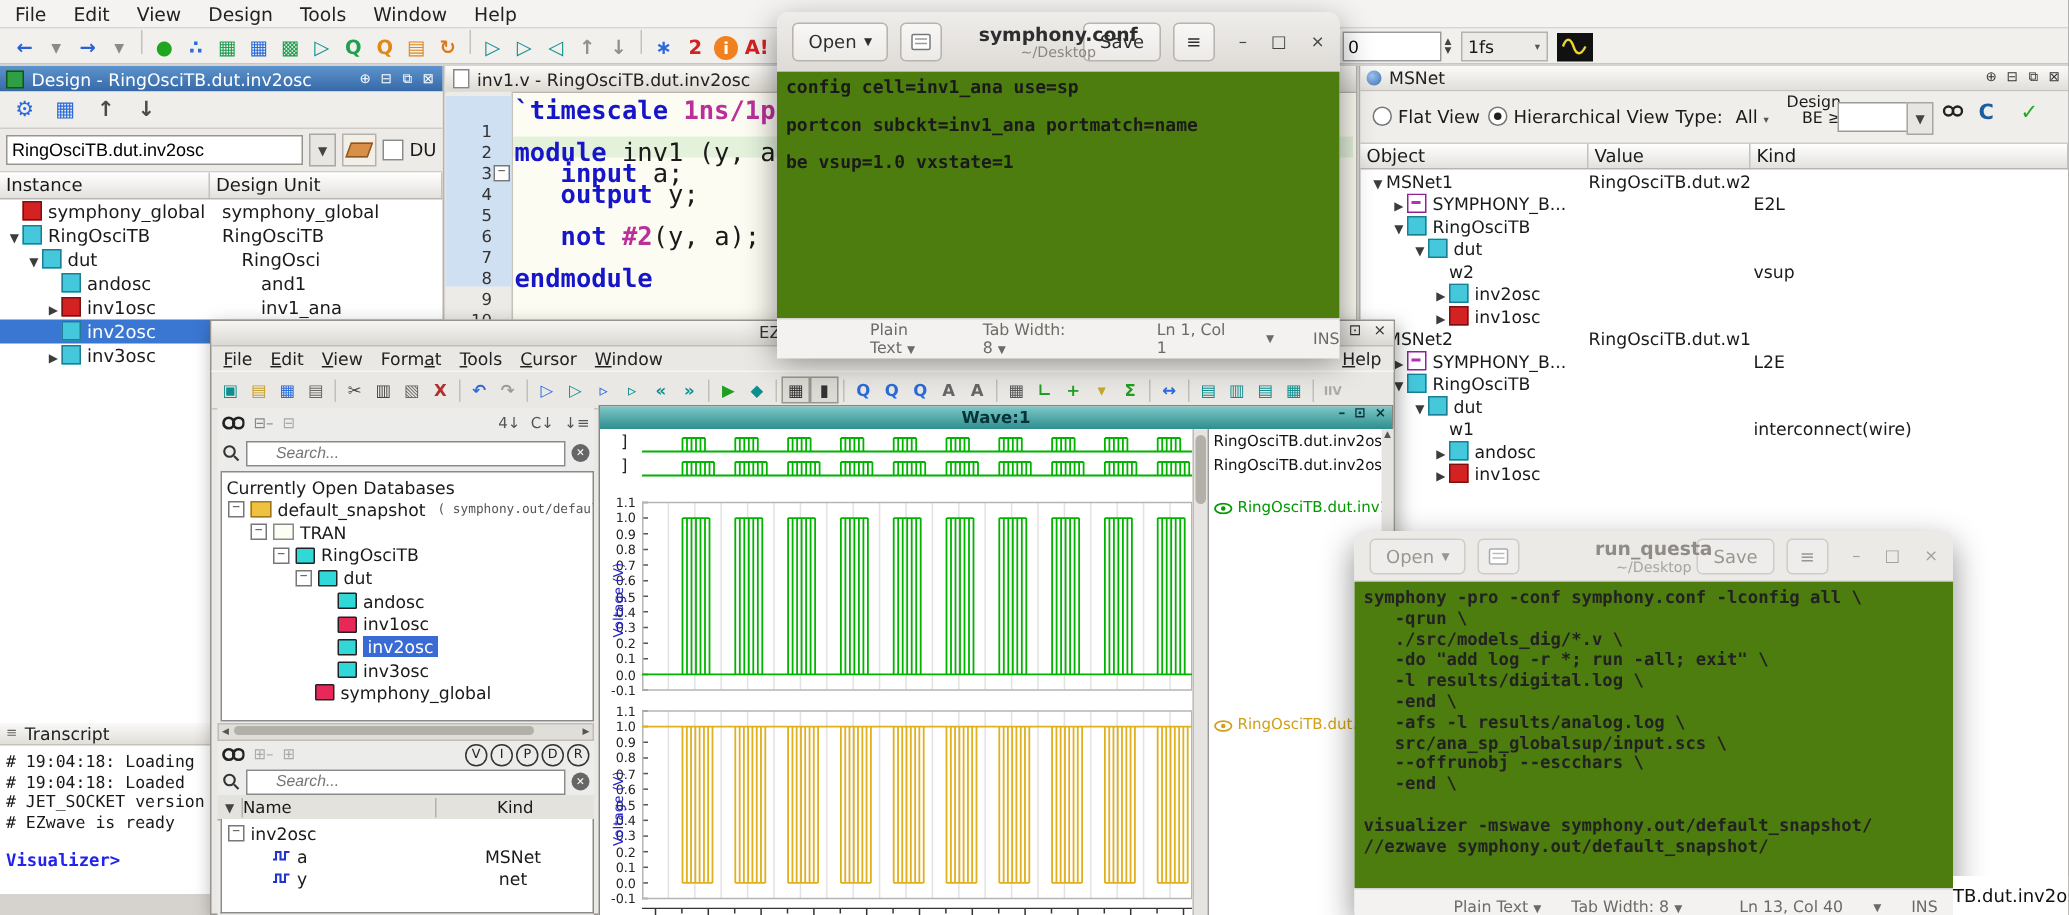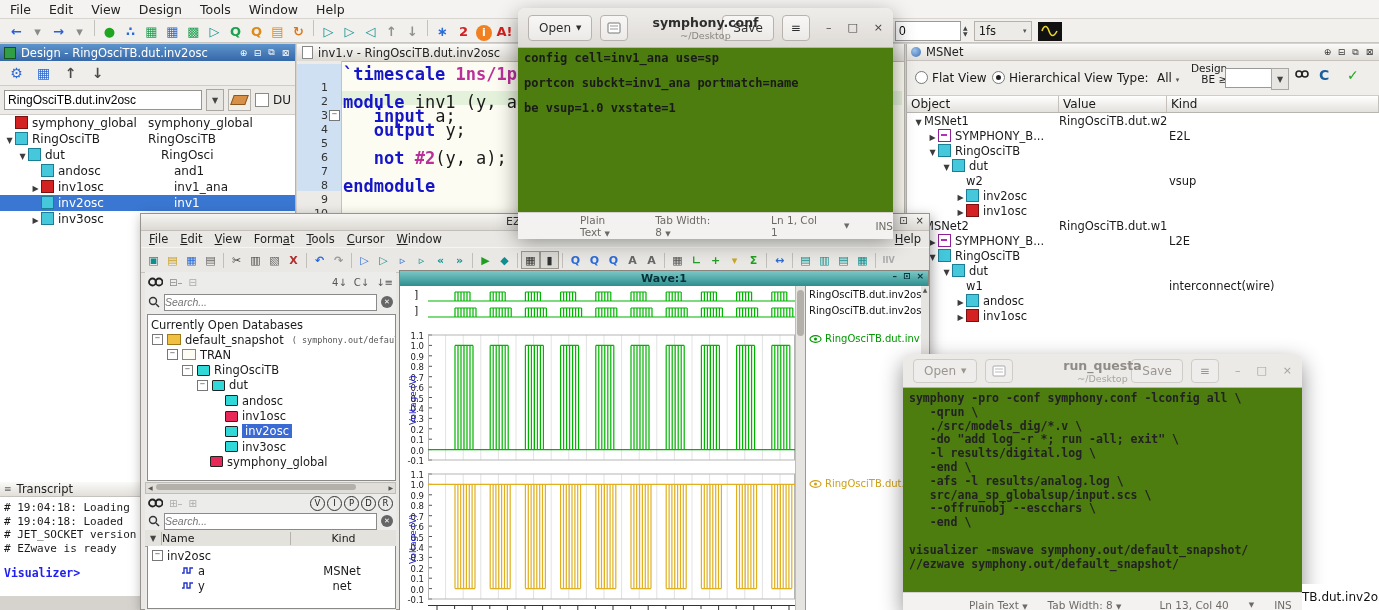--- a/index.html
+++ b/index.html
@@ -88,21 +88,21 @@
   #ezwave{left:140px;top:213px;width:790px;height:397px;background:#e9e8e4;border:1px solid #97948f;
           box-shadow:2px 4px 12px rgba(0,0,0,.35);box-sizing:border-box;}
   .eztitle{height:16px;background:linear-gradient(#f6f5f2,#dcd9d3);border-bottom:1px solid #c2bfba;position:relative;font-size:11px;color:#333;}
   .ezmenu{height:16px;display:flex;gap:12px;align-items:center;padding-left:8px;font-size:11.5px;color:#222;position:relative;}
   .eztb{height:24px;border-top:1px solid #f6f5f2;border-bottom:1px solid #c6c3be;display:flex;align-items:center;padding-left:3px;}
   .eticon{display:inline-flex;width:19px;height:18px;align-items:center;justify-content:center;font-size:11px;font-weight:bold;}
   .eticon.pressed{border:1px solid #9a978f;background:#dcdad4;box-sizing:border-box;}
   .esep{display:inline-block;width:1px;height:15px;background:#c2bfba;margin:0 3px;}
   .sidebox{position:absolute;background:#ececea;}
   .srchrow{height:20px;display:flex;align-items:center;gap:4px;padding:0 3px;}
-  .srch{flex:1;height:15px;border:1px solid #8a8a8a;background:#fff;font-size:10.5px;font-style:italic;color:#777;padding:0 0;}
+  .srch{flex:1;height:15px;border:1px solid #8a8a8a;background:#fff;font-size:10.5px;font-style:italic;color:#777;padding:0 19px;}
   .treebox{position:absolute;background:#fff;border:1px solid #8a8a8a;overflow:hidden;}
   .etr{position:absolute;height:15px;display:flex;align-items:center;font-size:11.5px;white-space:nowrap;}
   .boxexp{display:inline-block;width:9px;height:9px;border:1px solid #777;background:#fff;font-size:7px;line-height:7px;
           text-align:center;color:#333;margin-right:4px;flex:none;}
   .chipI{display:inline-block;width:11px;height:9px;border:1px solid #222;border-radius:1px;margin-right:4px;flex:none;}
   .folderI{display:inline-block;width:12px;height:9px;border:1px solid #a07818;background:#f0c040;margin-right:4px;flex:none;}
   .folderP{display:inline-block;width:12px;height:9px;border:1px solid #888;background:#fdfdf3;margin-right:4px;flex:none;}
   .esel{background:#3a6ad4;color:#fff;padding:0 3px;}
   .badge{display:inline-flex;width:13px;height:13px;border:1.3px solid #333;border-radius:50%;align-items:center;
          justify-content:center;font-size:8.5px;color:#222;margin-left:2px;}
@@ -176,20 +176,24 @@
         <span class="ticon" style="color:#4a4a4a;font-size:14px">↓</span>
       </div>
     <div class="dcombo">
       <input value="RingOsciTB.dut.inv2osc" style="">
       <span class="ddbtn">▼</span>
       <span class="eraser">
           <span class="erasershape"></span>
         </span>
       <span class="chk"></span>
       <span>DU</span>
+    </div>
+    <div class="thead">
+      <span class="thc" style="width:140px">Instance</span>
+      <span class="thc" style="flex:1">Design Unit</span>
     </div>
     <div id="design-rows">
         <div class="drow ">
     <span class="dcell" style="width:140px;padding-left:4px"><span class="exp"></span><span class="sq" style="background:#d42222;border-color:#7a1010"></span><span>symphony_global</span></span>
     <span class="dcell" style="flex:1;padding-left:4px">symphony_global</span>
         </div>
         <div class="drow ">
     <span class="dcell" style="width:140px;padding-left:4px"><span class="exp">▼</span><span class="sq" style="background:#45c8dc;border-color:#1a7f94"></span><span>RingOsciTB</span></span>
     <span class="dcell" style="flex:1;padding-left:4px">RingOsciTB</span>
         </div>

